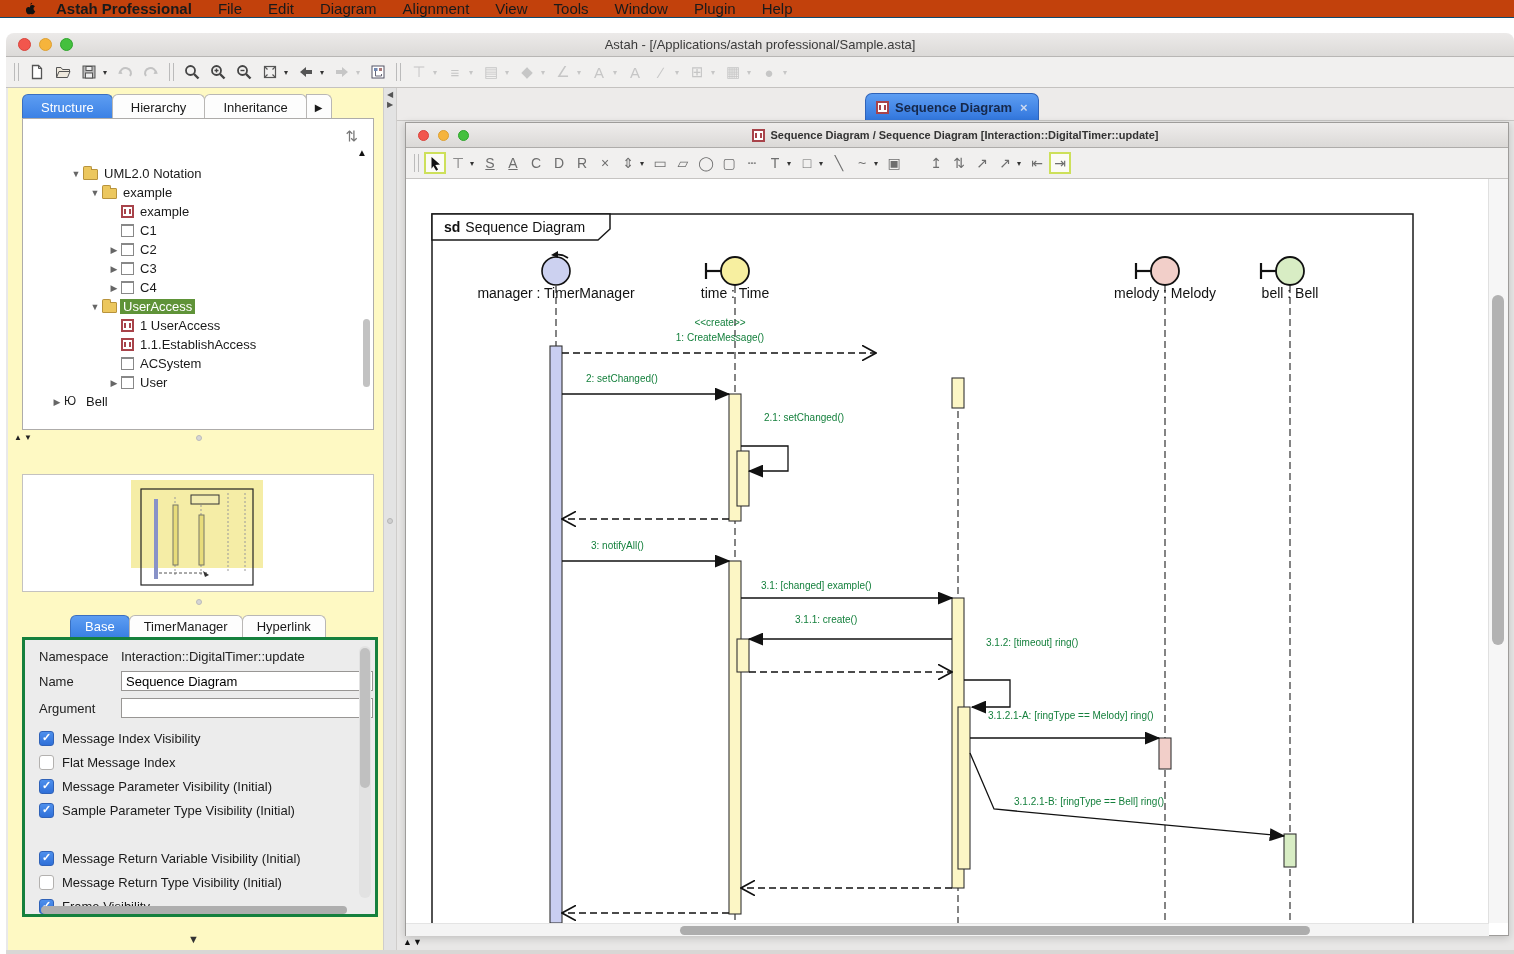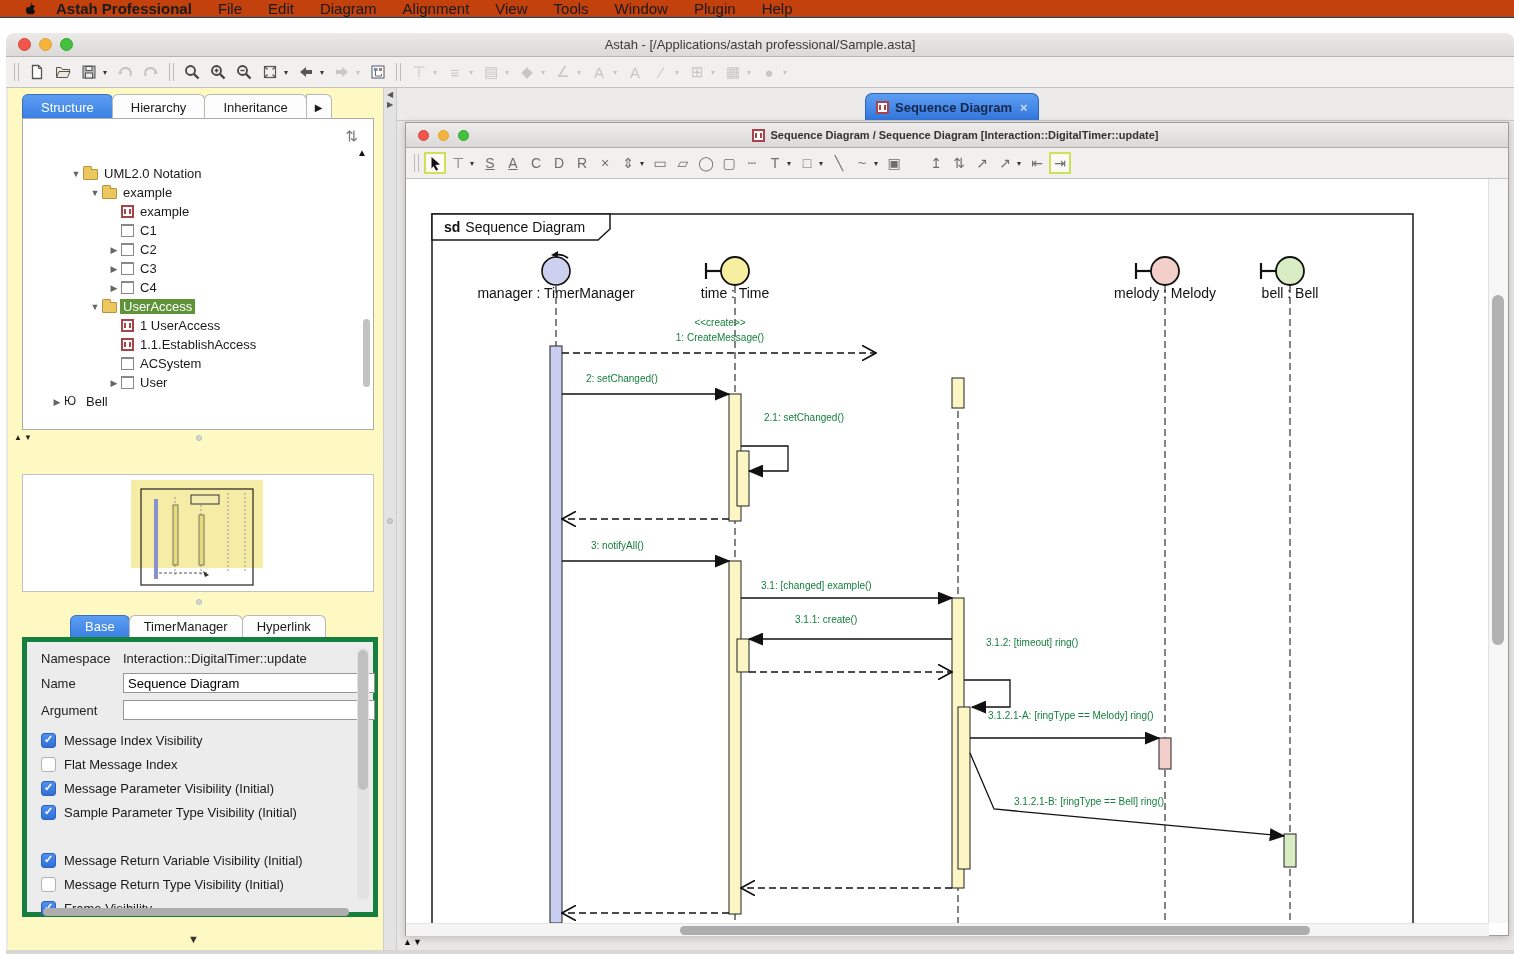--- a/index.html
+++ b/index.html
@@ -65,21 +65,21 @@
   .maphdr{position:absolute;left:8px;top:355px;width:360px;height:30px}
   .mapbtn{position:absolute;left:160px;top:2px;width:56px;height:23px;border-radius:12px;
     background:linear-gradient(#62a1f4,#3a80e4);color:#fff;font-size:13px;display:flex;
     align-items:center;justify-content:center;border:1px solid #3a6fc0}
   .mapbox{position:absolute;left:14px;top:386px;width:352px;height:118px;background:#fff;border:1px solid #c4c2c0}
   .ptabrow{position:absolute;left:62px;top:527px;display:flex;height:22px}
   .ptab{height:22px;padding:0 14px;display:flex;align-items:center;font-size:13px;background:#fdfdfd;
     border:1px solid #b9b7b5;border-bottom:none;border-radius:6px 6px 0 0;margin-right:-1px}
   .ptab.sel{background:linear-gradient(#5d9df2,#3a80e4);color:#fff;border-color:#3a6fc0}
   .propbox{position:absolute;left:14px;top:549px;width:356px;height:280px;background:#ececec;
-    border:5px solid #15803d;font-size:13px}
+    border:3px solid #15803d;font-size:13px}
   .plabel{position:absolute;left:14px;color:#222}
   .pval{position:absolute;left:96px;color:#222}
   .pin{position:absolute;left:96px;width:252px;height:20px;border:1px solid #989694;background:#fff;
     font-size:13px;font-family:"Liberation Sans",sans-serif;padding:0 4px}
   .cbrow{position:absolute;left:14px;display:flex;align-items:center;height:20px;white-space:nowrap}
   .cb{width:15px;height:15px;border-radius:3px;margin-right:8px;flex:none;position:relative}
   .cb.on{background:linear-gradient(#4e90ec,#2f6fd8);border:1px solid #2f62b8}
   .cb.on::after{content:"✓";position:absolute;left:2px;top:-1px;color:#fff;font-size:11px;font-weight:bold}
   .cb.off{background:#fff;border:1px solid #b3b1af}
   .hthumb{position:absolute;left:16px;top:266px;width:306px;height:8px;background:#aeaeae;border-radius:4px}

